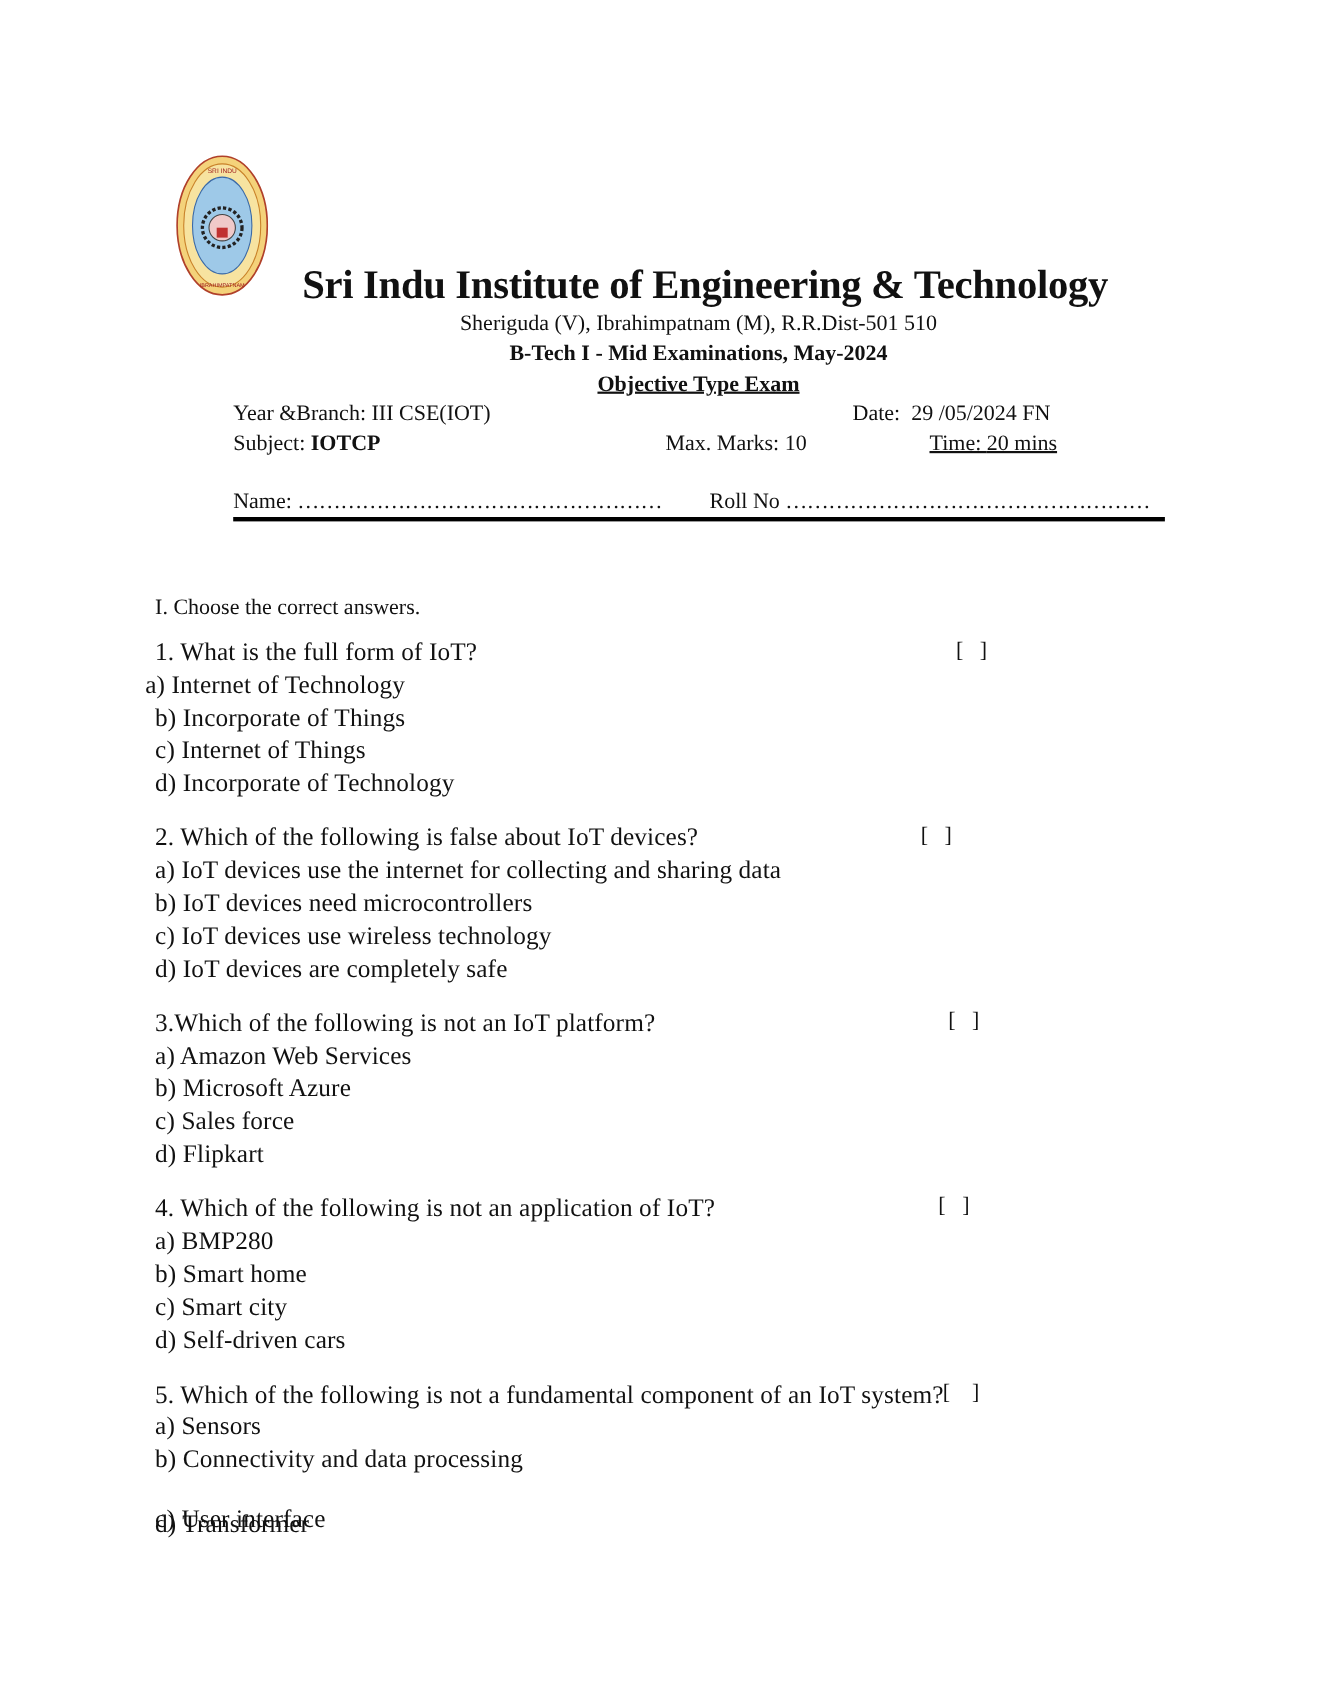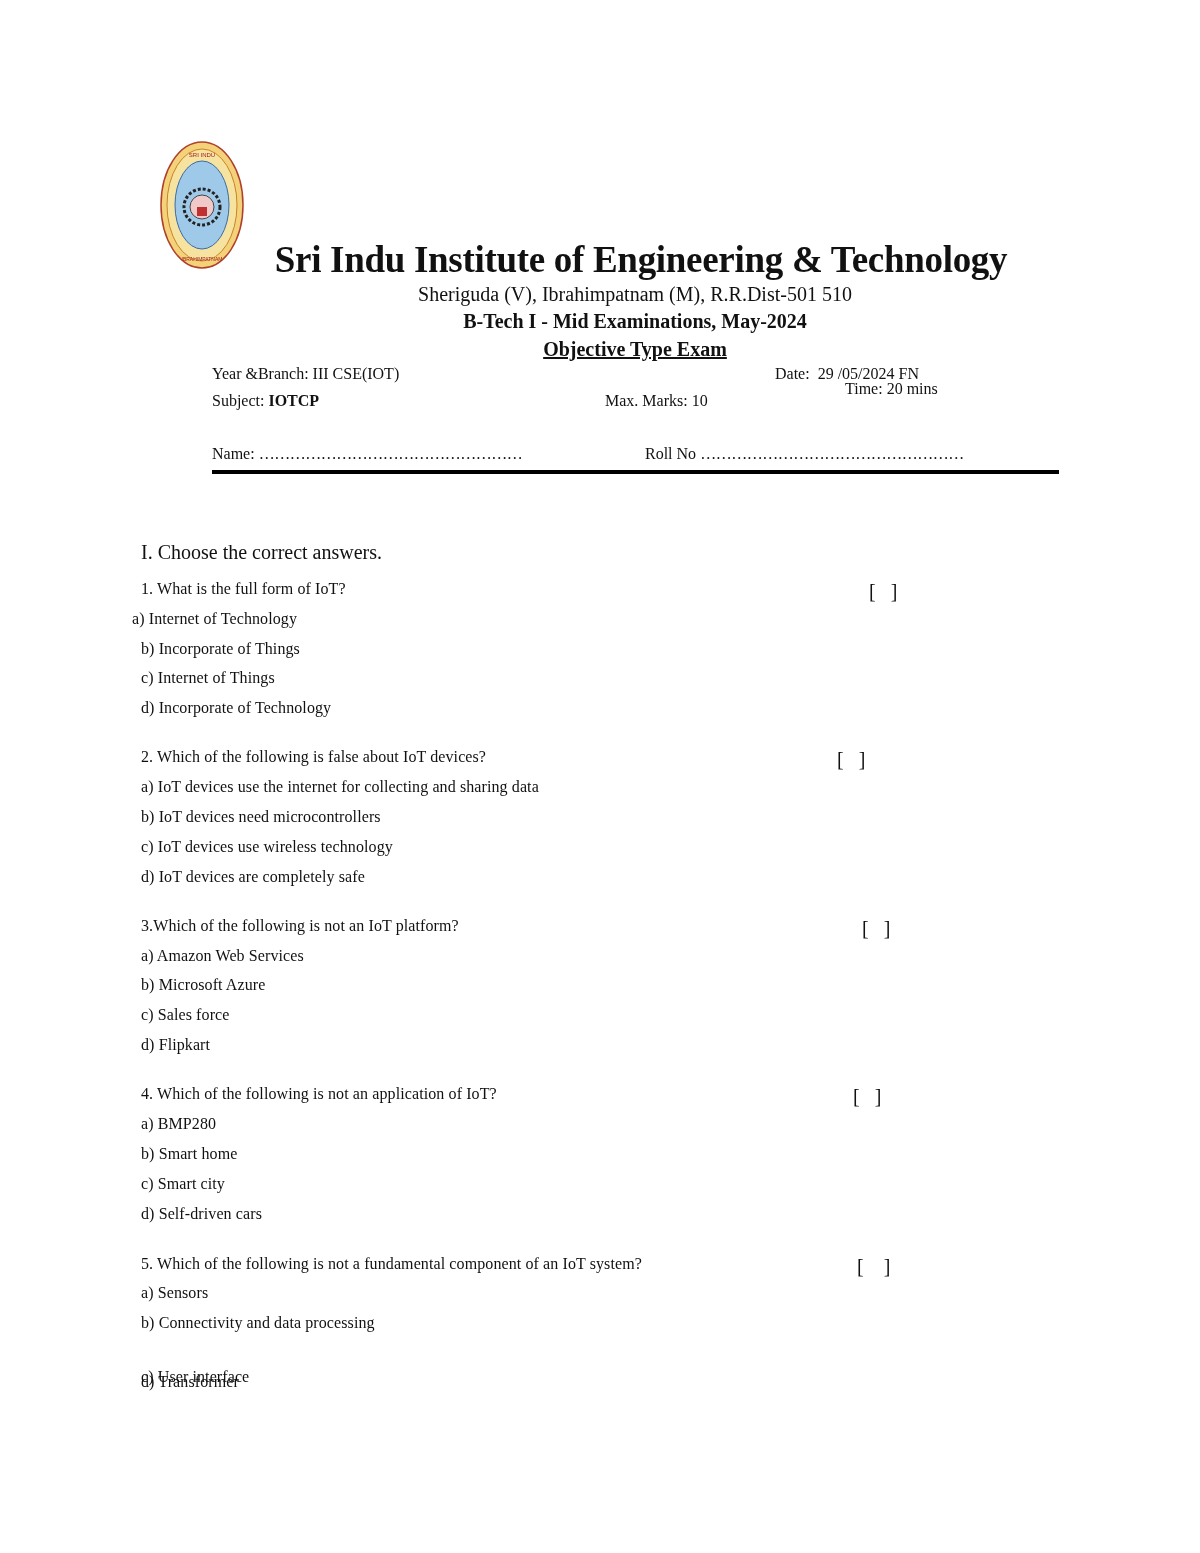--- a/index.html
+++ b/index.html
@@ -6,25 +6,25 @@
     body { width: 1200px; height: 1553px; position: relative; overflow: hidden;
       font-family: "Liberation Serif", "DejaVu Serif", serif; color: #111; }
     .abs { position: absolute; white-space: nowrap; }
     .logo { position: absolute; left: 160px; top: 141px; width: 84px; height: 128px; }
     .title { left: 0; width: 1282px; text-align: center; top: 238px; font-size: 37px; font-weight: bold;
       letter-spacing: -0.3px; }
     .center-line { left: 0; width: 1270px; text-align: center; font-size: 20px; }
     .addr { top: 283px; }
     .exam { top: 310px; font-weight: bold; }
     .objtype { top: 338px; font-weight: bold; text-decoration: underline; }
-    .meta { font-size: 16px; }
+    .meta { font-size: 20px; }
     .bold { font-weight: bold; }
     .rule { position: absolute; left: 212px; top: 470px; width: 847px; height: 4px; background: #000; }
     .section { left: 141px; top: 541px; font-size: 20px; font-weight: normal; }
-    .q { font-size: 16px; letter-spacing: 0.1px; }
+    .q { font-size: 23px; letter-spacing: 0.1px; }
     .bracket { font-size: 20px; }
   </style>
 </head>
 <body>
 
 <svg class="logo" viewBox="0 0 84 128">
   <ellipse cx="42" cy="64" rx="41" ry="63" fill="#f4d27a" stroke="#b0402a" stroke-width="1.5"></ellipse>
   <ellipse cx="42" cy="64" rx="35" ry="56" fill="#f7e3a0" stroke="#c9822a" stroke-width="1"></ellipse>
   <ellipse cx="42" cy="64" rx="27" ry="44" fill="#9ec9e8" stroke="#3a6aa8" stroke-width="1"></ellipse>
   <circle cx="42" cy="66" r="18" fill="none" stroke="#222" stroke-width="3" stroke-dasharray="3 2"></circle>
@@ -44,21 +44,21 @@
 </div>
 <div class="abs meta" style="left:775px; top:365px;">
   <span style="white-space:pre;">Date:  </span><span>29 /05/2024 FN</span>
 </div>
 <div class="abs meta" style="left:212px; top:392px;">
   <span>Subject: </span><span class="bold">IOTCP</span>
 </div>
 <div class="abs meta" style="left:605px; top:392px;">
   <span>Max. Marks: </span><span>10</span>
 </div>
-<div class="abs meta" style="left:845px; top:380px;">
+<div class="abs meta" style="left:845px; top:392px;text-decoration:underline;">
   <span>Time: </span><span>20 mins</span>
 </div>
 
 <div class="abs meta" style="left:212px; top:445px;">
   <span>Name: </span><span style="letter-spacing:-0.5px;">……………………………………………</span>
 </div>
 <div class="abs meta" style="left:645px; top:445px;">
   <span>Roll No </span><span style="letter-spacing:-0.5px;">……………………………………………</span>
 </div>
 

